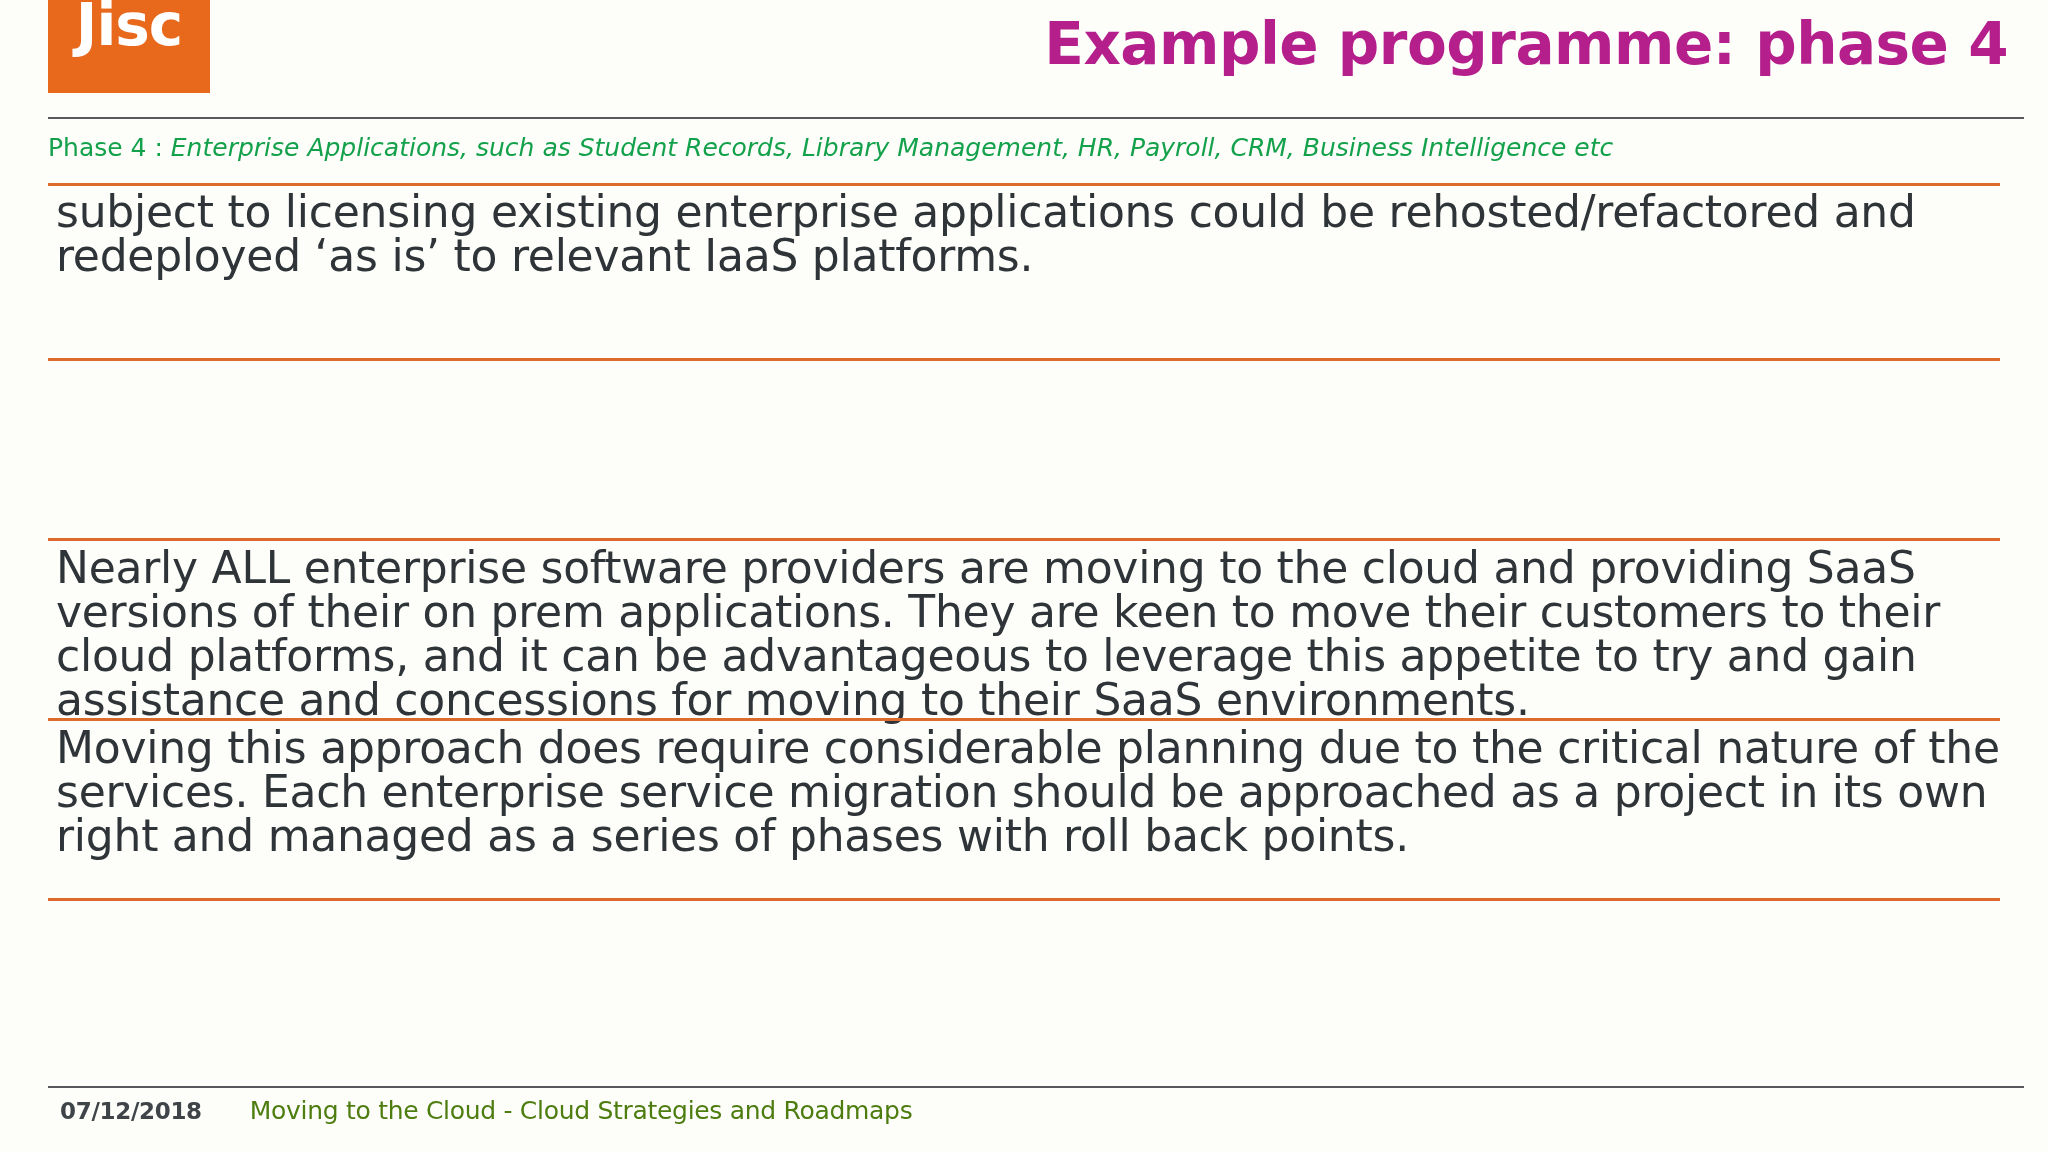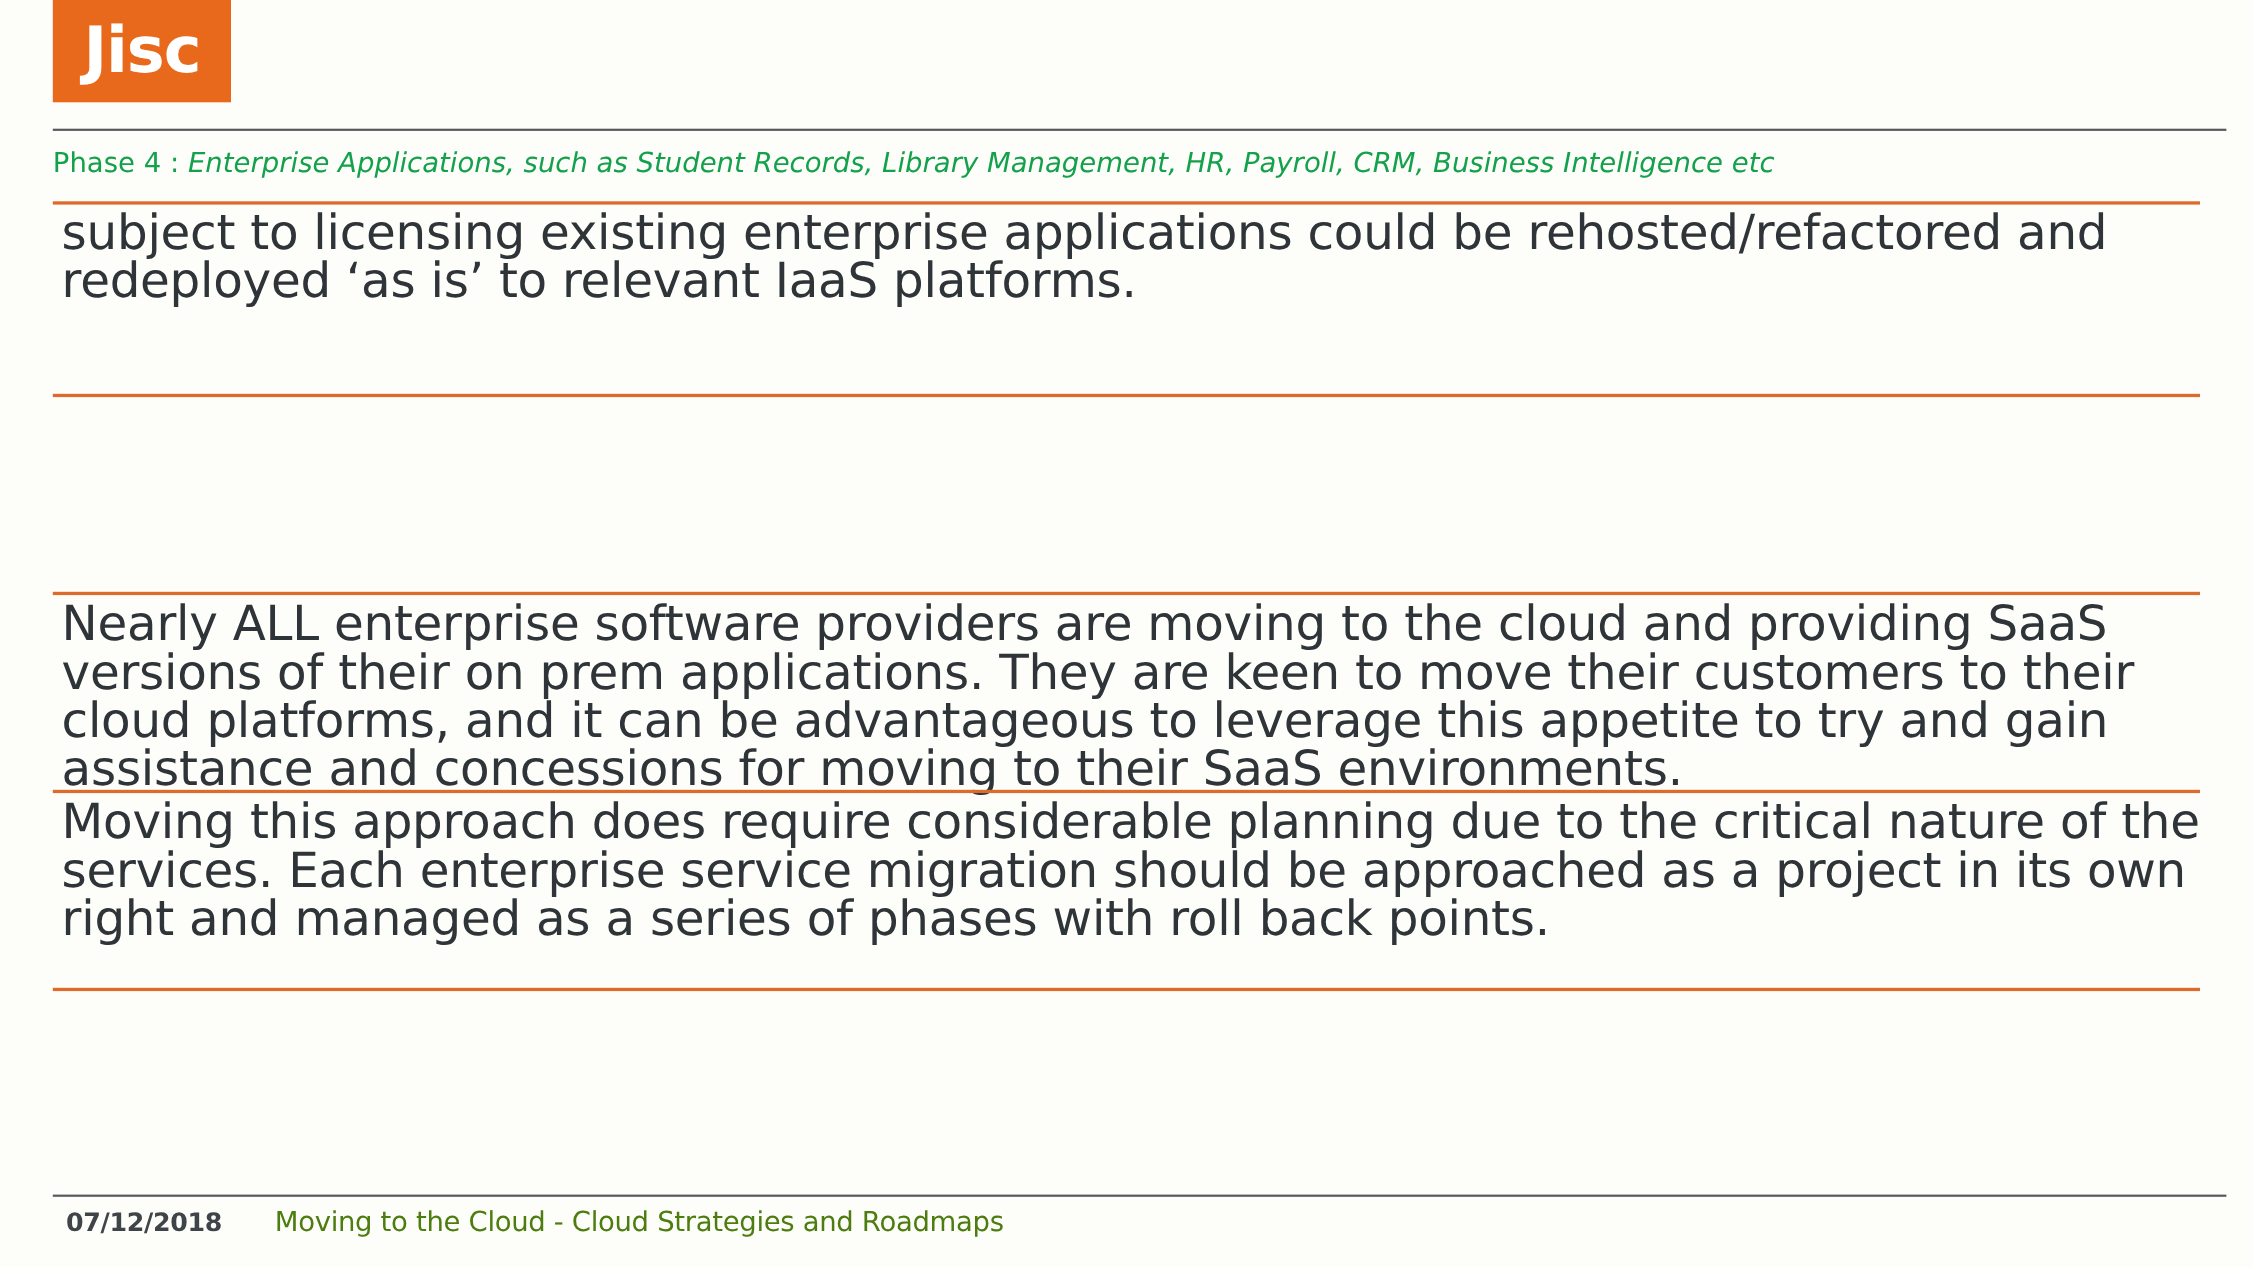--- a/index.html
+++ b/index.html
@@ -24,21 +24,20 @@
 
   
   .logo {
     position: absolute;
     left: 48px;
     top: 0px;
     width: 162px;
     height: 93px;
     background: #e8681c;
     display: flex;
-    align-items: center;
     justify-content: center;
   }
   .logo-text {
     color: #ffffff;
     font-family: "DejaVu Sans", sans-serif;
     font-weight: bold;
     font-size: 58px;
     line-height: 58px;
     letter-spacing: -1px;
     margin-top: -4px;
@@ -142,20 +141,21 @@
 </style>
 </head>
 <body>
 
 <div class="slide">
 
   <div class="logo">
     <span class="logo-text">Jisc</span>
   </div>
 
+  <div class="slide-title">Example programme: phase 4</div>
 
   <div class="rule-dark top"></div>
 
   <div class="subtitle">
     <span class="label">Phase 4 : </span><span class="desc">Enterprise Applications, such as Student Records, Library Management,  HR, Payroll, CRM, Business Intelligence etc</span>
   </div>
 
   <div class="rule-orange" id="rule-1"></div>
   <div class="para" id="para-1">subject to licensing existing enterprise applications could be rehosted/refactored and redeployed ‘as is’ to relevant IaaS platforms.</div>
 

